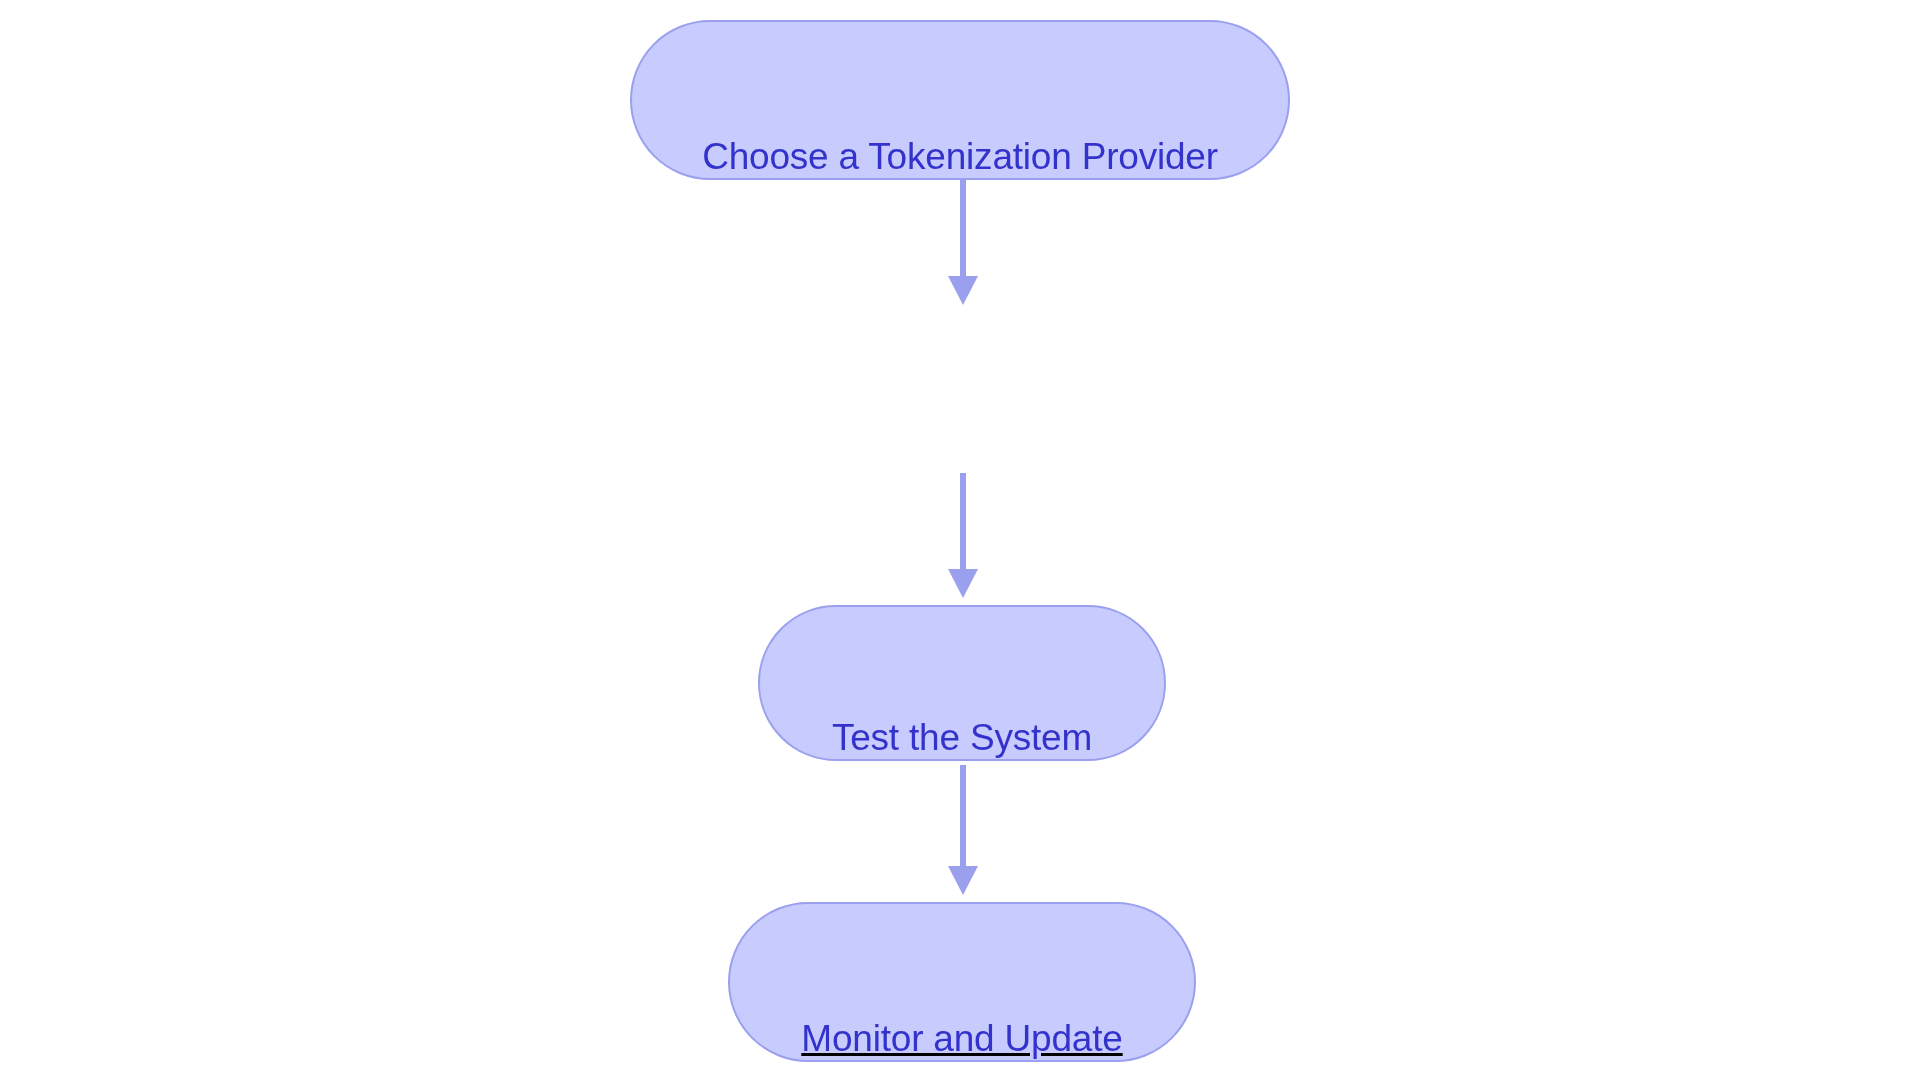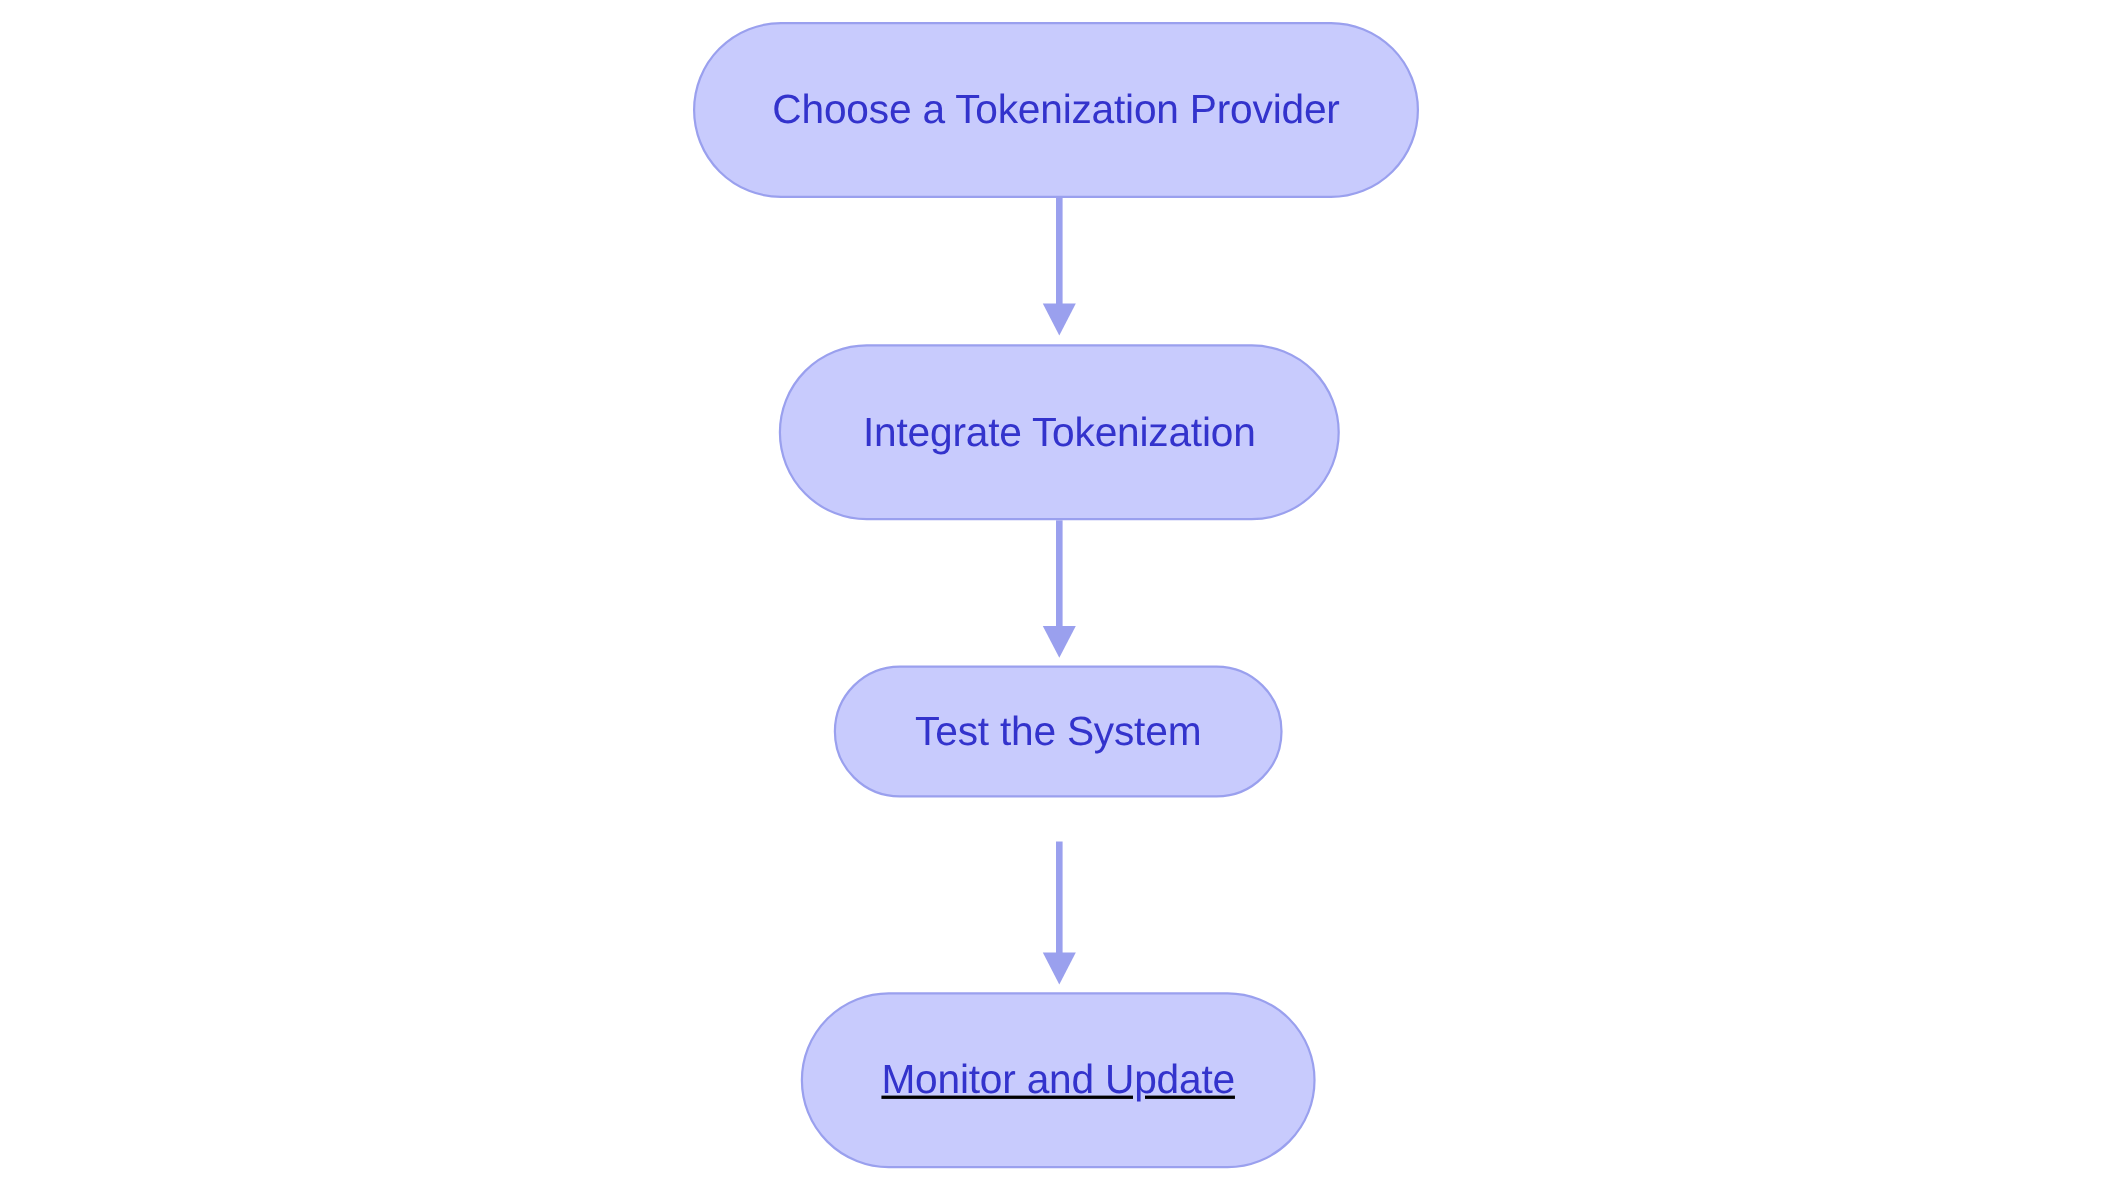--- a/index.html
+++ b/index.html
@@ -19,21 +19,21 @@
     position: relative;
     width: 1920px;
     height: 1083px;
     background: #ffffff;
   }
 
   .flow-node {
     position: absolute;
     box-sizing: border-box;
     display: flex;
-    align-items: center;
+    align-items: flex-end;
     justify-content: center;
     background: #c8cbfd;
     border: 2px solid #9aa0ee;
     border-radius: 9999px;
     text-align: center;
   }
 
   .flow-node-label {
     color: #3333cc;
     font-family: "Liberation Sans", sans-serif;
@@ -41,21 +41,21 @@
     font-weight: 400;
     line-height: 1.1;
     letter-spacing: -0.2px;
     white-space: nowrap;
     user-select: none;
   }
 
   
   #node-1 { left: 630px;  top: 20px;   width: 660px; height: 160px; }
   #node-2 { left: 708px;  top: 313px;  width: 510px; height: 160px; }
-  #node-3 { left: 758px;  top: 605px;  width: 408px; height: 120px; }
+  #node-3 { left: 758px;  top: 605px;  width: 408px; height: 156px; }
   #node-4 { left: 728px;  top: 902px;  width: 468px; height: 160px; text-decoration: underline; }
 
   
   .flow-edge {
     position: absolute;
     left: 0;
     top: 0;
     width: 1920px;
     height: 1083px;
     pointer-events: none;
@@ -93,23 +93,20 @@
     <g>
       <line class="edge-line" x1="963" y1="765" x2="963" y2="868"></line>
       <polygon class="edge-head" points="948,866 978,866 963,895"></polygon>
     </g>
   </svg>
 
   <div class="flow-node" id="node-1">
     <span class="flow-node-label">Choose a Tokenization Provider</span>
   </div>
 
-  <div class="flow-node" id="node-2">
-    <span class="flow-node-label">Integrate Tokenization</span>
-  </div>
 
   <div class="flow-node" id="node-3">
     <span class="flow-node-label">Test the System</span>
   </div>
 
   <div class="flow-node" id="node-4">
     <span class="flow-node-label">Monitor and Update</span>
   </div>
 
 </div>

